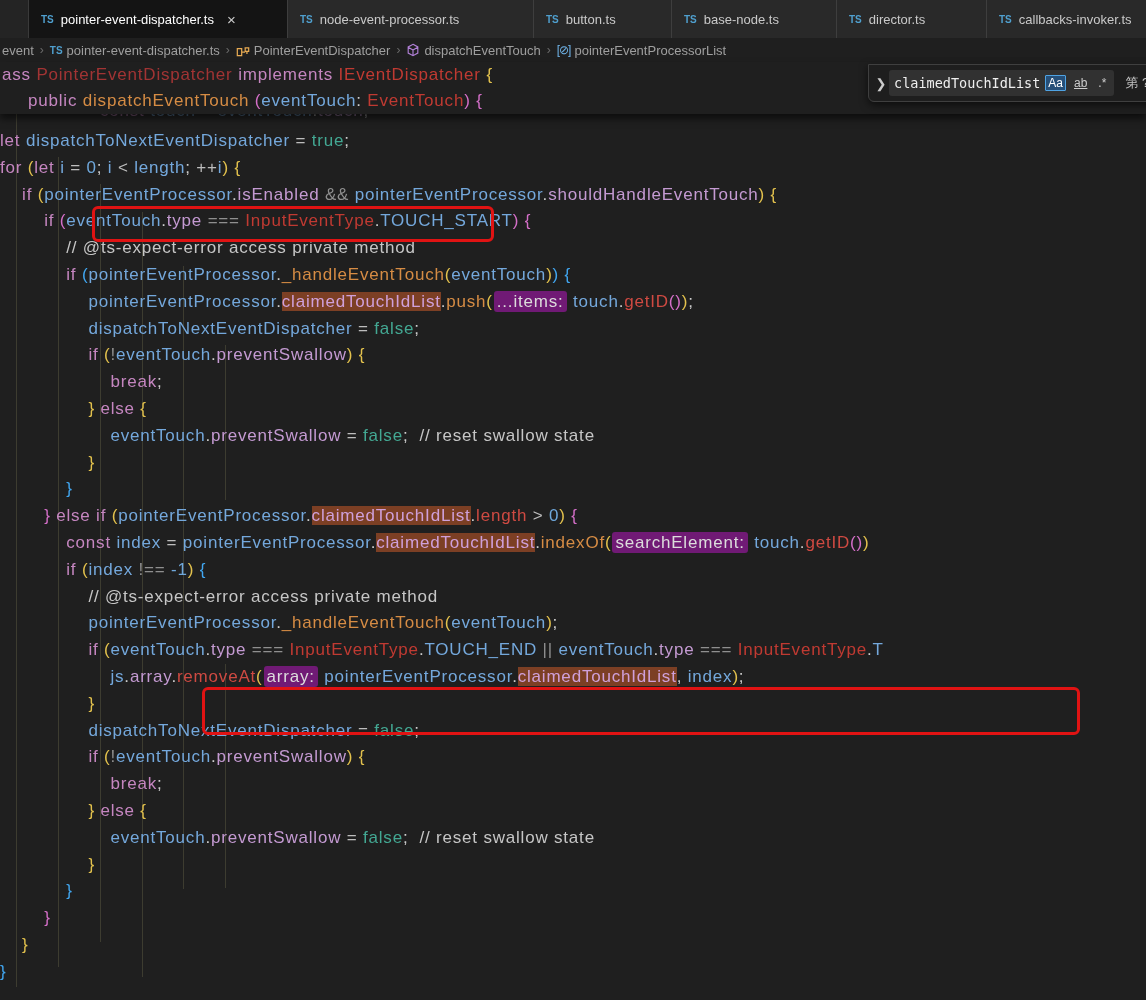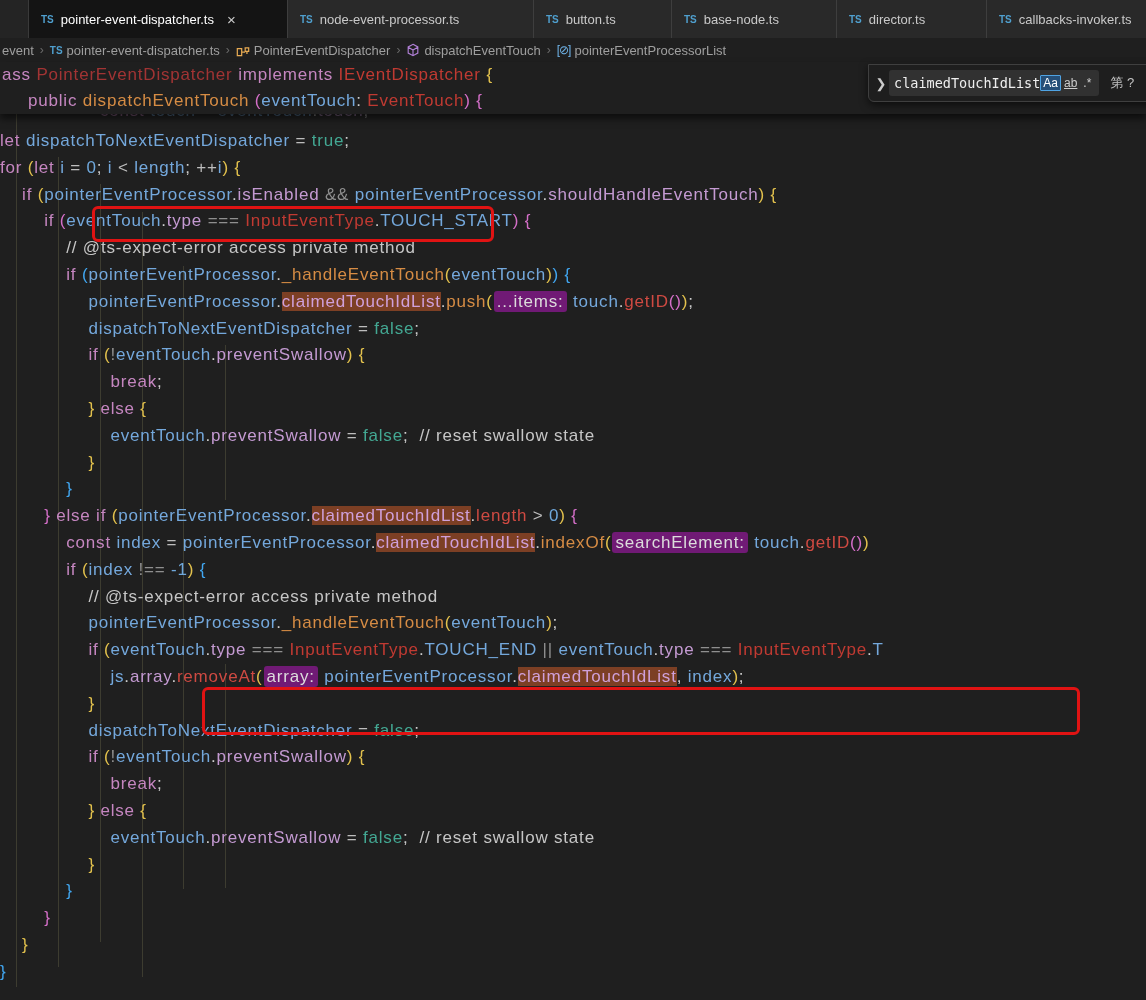--- a/index.html
+++ b/index.html
@@ -54,21 +54,21 @@
   #annot2{left:202px;top:687px;width:872px;height:42px;}
 
   
   #find{position:absolute;left:868px;top:64px;width:290px;height:38px;background:#1e1e1e;
         border:1px solid #3f3f3f;border-bottom-left-radius:6px;box-shadow:0 3px 8px rgba(0,0,0,.6);
         display:flex;align-items:center;z-index:30;padding-left:4px;box-sizing:border-box;}
   #find-chevron{color:#cccccc;font-size:13px;width:16px;text-align:center;cursor:pointer;flex:none;}
   #find-input{height:26px;background:#313131;border-radius:3px;display:flex;align-items:center;
               padding:0 5px;flex:none;cursor:text;}
   #find-query{color:#eeeeee;font-size:13.5px;font-family:"DejaVu Sans Mono",monospace;letter-spacing:0;}
-  .fbtn{font-size:12px;color:#cccccc;padding:1px 3px;border-radius:1px;cursor:pointer;flex:none;}
+  .fbtn{margin-left:5px;font-size:12px;color:#cccccc;padding:1px 3px;border-radius:1px;cursor:pointer;flex:none;}
   .fbtn.active{background:#264f78;border:1px solid #4fa3e3;padding:0 2px;color:#ffffff;}
   .fbtn.word{text-decoration:underline;}
   #find-count{color:#c5c5c5;font-size:13px;margin-left:11px;white-space:nowrap;flex:none;}
 </style>
 </head>
 <body>
 
 <div id="stage">
 
   <div id="tabbar">

